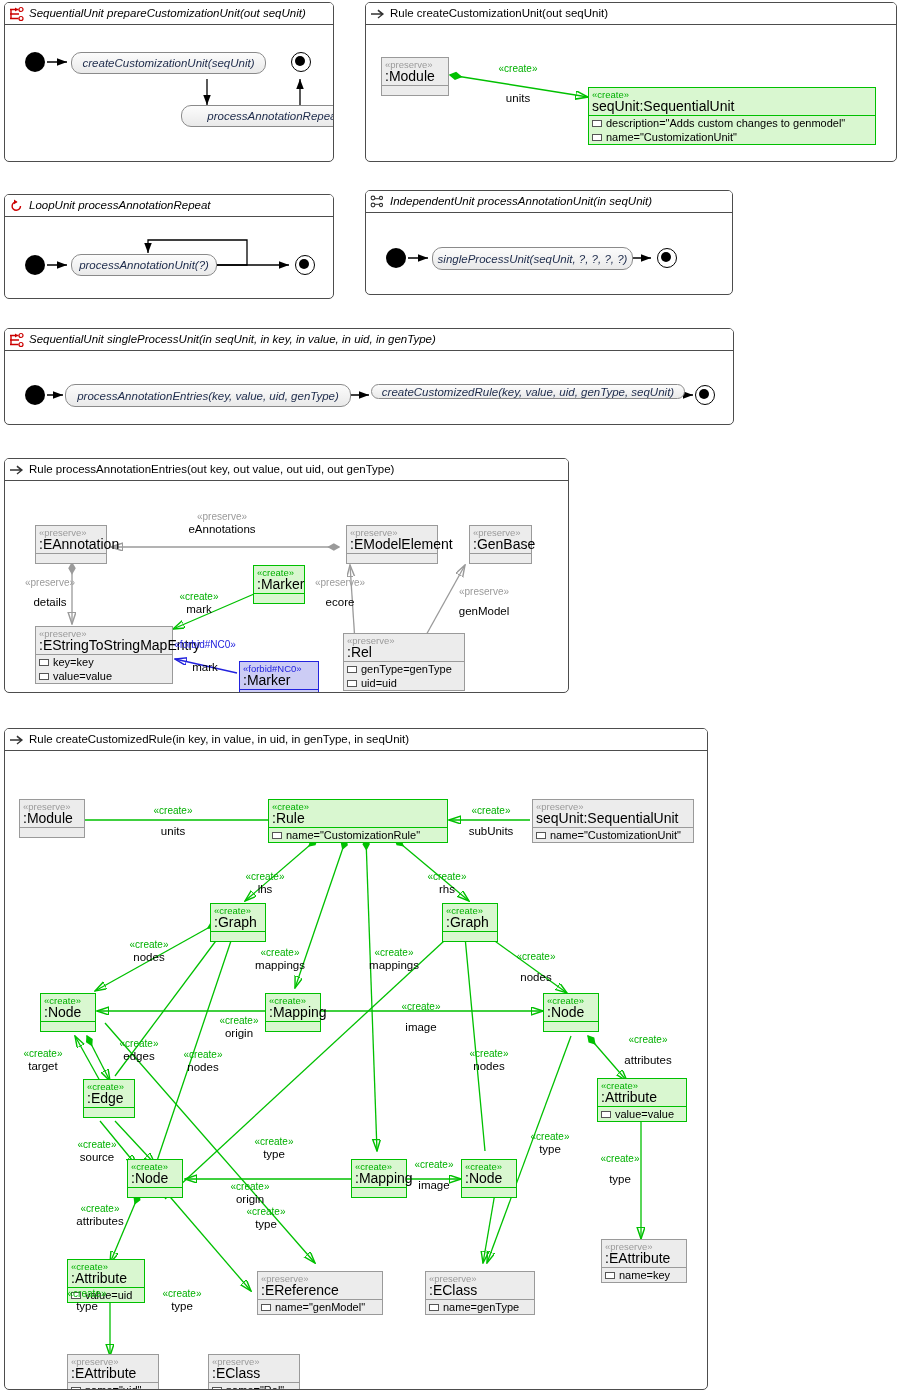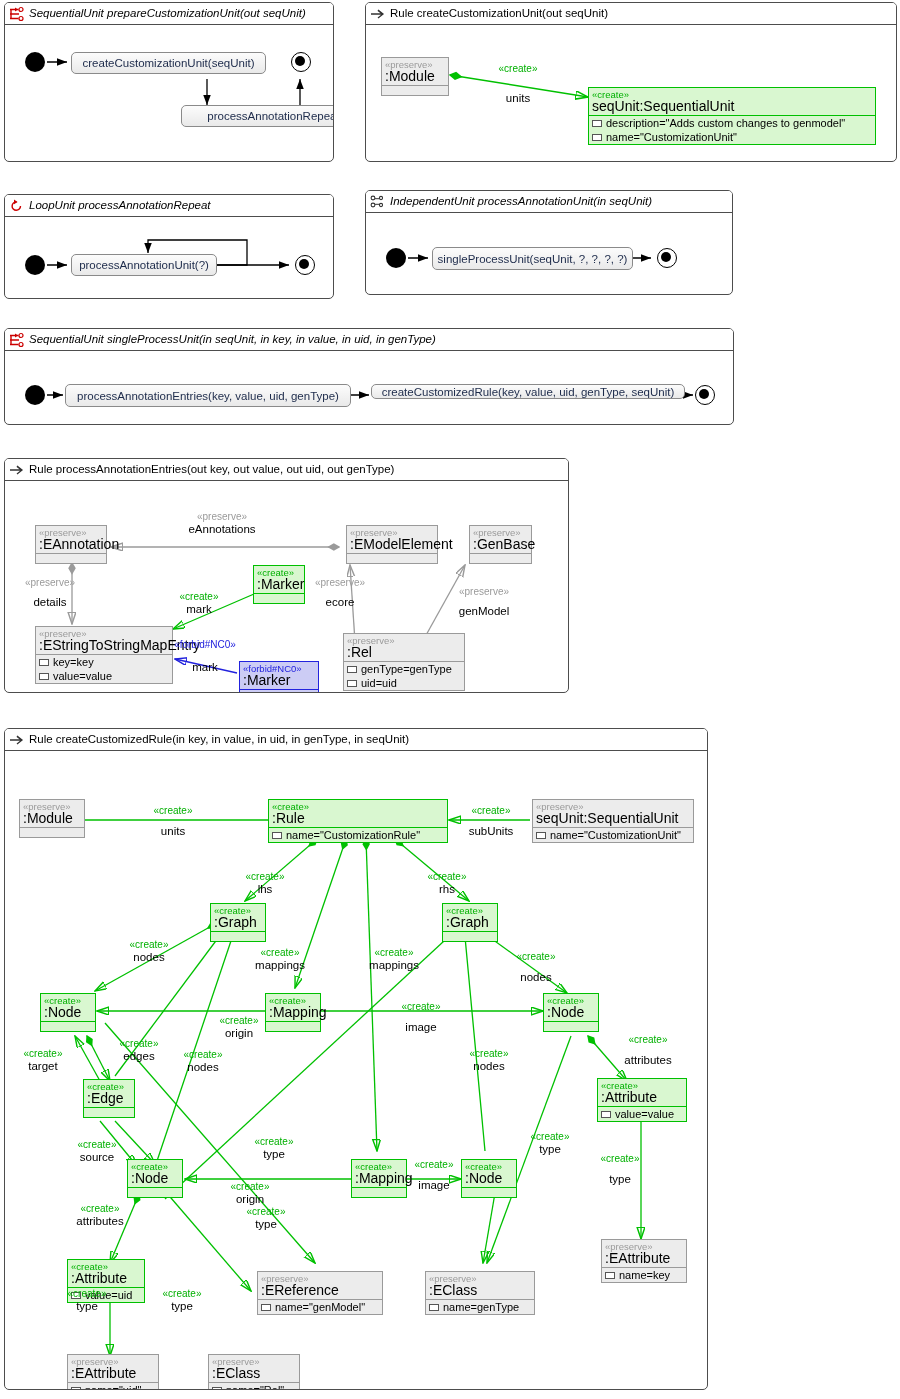--- a/index.html
+++ b/index.html
@@ -12,23 +12,23 @@
   .panel-header{position:relative;height:21px;border-bottom:1px solid #4d4d4d;background:#fff;
                 font-size:11.5px;font-style:italic;color:#000;line-height:21px;padding-left:24px;white-space:nowrap;}
   .panel-header.nonitalic{font-style:normal;}
   .panel-body{position:relative;width:100%;height:calc(100% - 22px);}
   .hdr-icon{position:absolute;left:4px;top:3px;width:16px;height:16px;}
 
   
   .init-node{position:absolute;width:20px;height:20px;border-radius:50%;background:#000;}
   .final-node{position:absolute;width:20px;height:20px;border-radius:50%;border:1.6px solid #000;background:#fff;box-sizing:border-box;}
   .final-node::after{content:"";position:absolute;left:3.4px;top:3.4px;width:10px;height:10px;border-radius:50%;background:#000;}
-  .act-box{position:absolute;border:1px solid #8a8a8a;border-radius:5px;
+  .act-box{position:absolute;border:1px solid #8a8a8a;border-radius:10px;
            background:linear-gradient(#fcfcfc,#e9e9e9);
-           font-size:11.5px;color:#1c2a4a;
+           font-size:11.5px;font-style:italic;color:#1c2a4a;
            display:flex;align-items:center;justify-content:center;
            padding:0 8px;box-sizing:border-box;white-space:nowrap;}
 
   
   .objnode{position:absolute;box-sizing:border-box;border:1.2px solid #9a9a9a;background:#ececec;}
   .objnode.create{border-color:#00c000;background:#d9f7d0;}
   .objnode.forbid{border-color:#2222dd;background:#ccccf5;}
   .on-stereo{font-size:9.5px;color:#9a9a9a;line-height:11px;padding:1px 3px 0 3px;white-space:nowrap;}
   .objnode.create .on-stereo{color:#00b000;}
   .objnode.forbid .on-stereo{color:#2222dd;}

